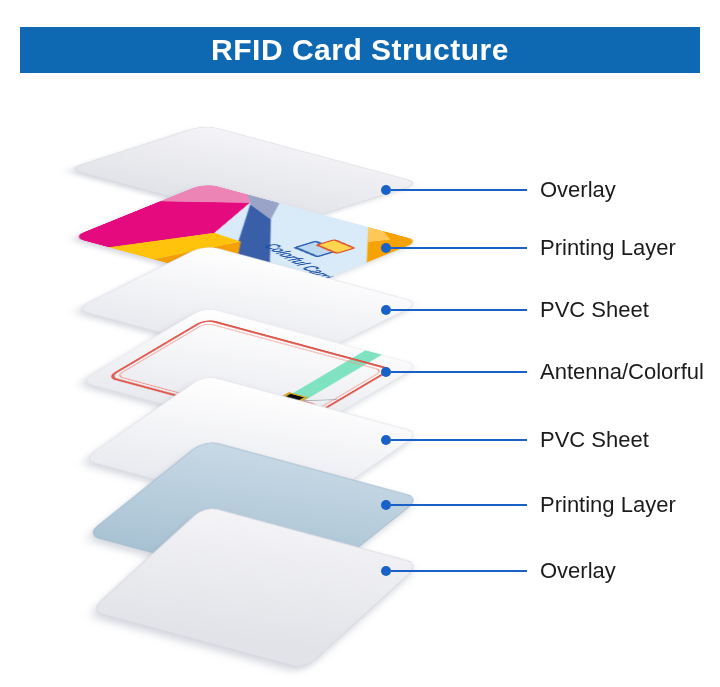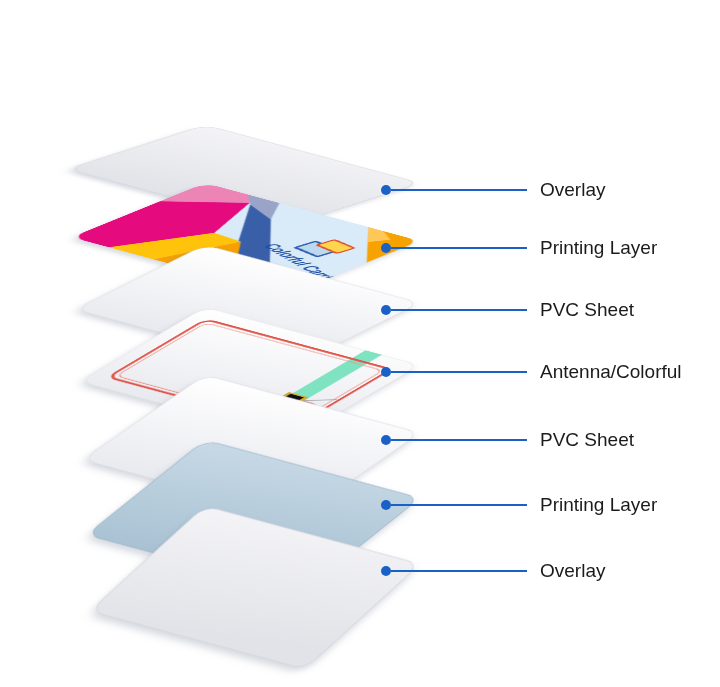--- a/index.html
+++ b/index.html
@@ -6,27 +6,30 @@
   .stage{position:relative;width:720px;height:687px;background:#ffffff;overflow:hidden;
          font-family:"Liberation Sans", sans-serif;}
   .header{position:absolute;left:20px;top:27px;width:680px;height:46px;background:#0e68b2;
           display:flex;align-items:center;justify-content:center;}
   .header h1{margin:0;color:#ffffff;font-size:30px;font-weight:bold;letter-spacing:0.5px;}
   .diagram-svg{position:absolute;left:0;top:0;}
   .card{filter:drop-shadow(2px 6px 5px rgba(100,110,135,0.28));}
   .connector-line{stroke:#1961c6;stroke-width:2.2;}
   .connector-dot{fill:#1961c6;}
   .layer-label{position:absolute;left:540px;height:26px;line-height:26px;
-               font-size:19px;color:#1b1b1b;white-space:nowrap;}
+               font-size:22px;color:#1b1b1b;white-space:nowrap;}
 </style>
 </head>
 <body>
 
 <div class="stage">
 
+  <div class="header">
+    <h1>RFID Card Structure</h1>
+  </div>
 
   <svg class="diagram-svg" width="720" height="687" viewBox="0 0 720 687">
     <defs>
       <clipPath id="cardClip">
           <rect width="260" height="160" rx="15"></rect>
         </clipPath>
       <linearGradient id="overlayGrad" x1="0" y1="0" x2="0.25" y2="1">
         <stop offset="0" stop-color="#f4f4f7"></stop>
           <stop offset="1" stop-color="#e2e3e8"></stop>
       </linearGradient>

